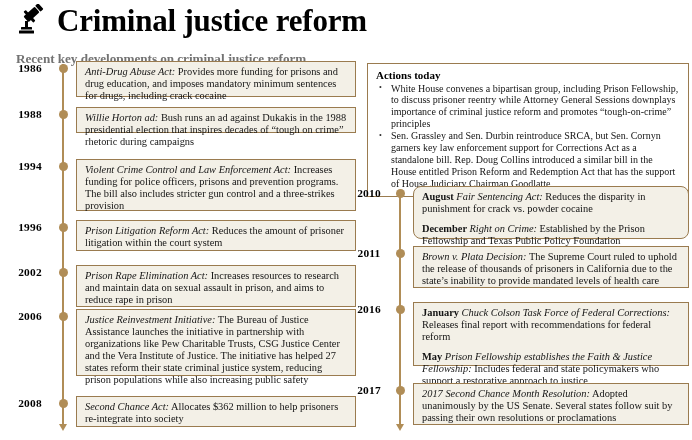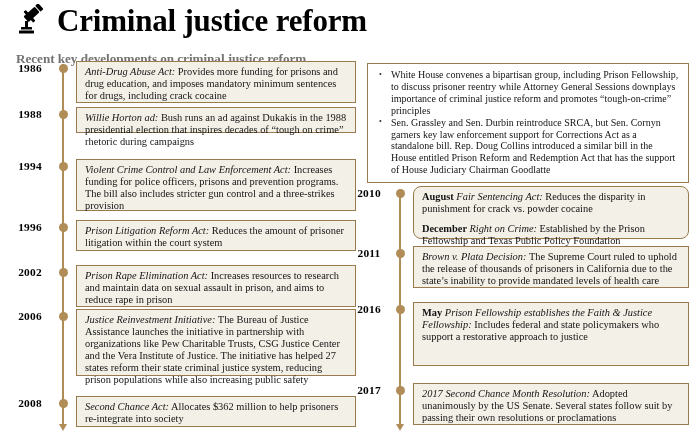--- a/index.html
+++ b/index.html
@@ -169,30 +169,31 @@
   </div>
 
   <div class="subtitle">Recent key developments on criminal justice reform</div>
 
   <div class="axis axis-left"></div>
   <div class="arrow-head arrow-left"></div>
   <div class="axis axis-right"></div>
   <div class="arrow-head arrow-right"></div>
 
   <div class="actions">
+    <div class="actions-title">Actions today</div>
     <ul class="bullets" id="actions-list">
         <li>White House convenes a bipartisan group, including Prison Fellowship, to discuss prisoner reentry while Attorney General Sessions downplays importance of criminal justice reform and promotes “tough-on-crime” principles</li>
         <li>Sen. Grassley and Sen. Durbin reintroduce SRCA, but Sen. Cornyn garners key law enforcement support for Corrections Act as a standalone bill. Rep. Doug Collins introduced a similar bill in the House entitled Prison Reform and Redemption Act that has the support of House Judiciary Chairman Goodlatte</li>
       </ul>
   </div>
 
   <div id="left-entries">
       <div class="year" style="top: 62px; left: 8px; width: 44px;">1986</div>
       <div class="dot" style="top: 64px; left: 59px;"></div>
-      <div class="box" style="top: 61px; left: 76px; width: 280px; height: 42px;">
+      <div class="box" style="top: 61px; left: 76px; width: 280px; height: 36px;">
         <p><span class="ttl">Anti-Drug Abuse Act:</span><span> Provides more funding for prisons and drug education, and imposes mandatory minimum sentences for drugs, including crack cocaine</span></p>
       </div>
       <div class="year" style="top: 108px; left: 8px; width: 44px;">1988</div>
       <div class="dot" style="top: 110px; left: 59px;"></div>
       <div class="box" style="top: 107px; left: 76px; width: 280px; height: 26px;">
         <p><span class="ttl">Willie Horton ad:</span><span> Bush runs an ad against Dukakis in the 1988 presidential election that inspires decades of “tough on crime” rhetoric during campaigns</span></p>
       </div>
       <div class="year" style="top: 160px; left: 8px; width: 44px;">1994</div>
       <div class="dot" style="top: 162px; left: 59px;"></div>
       <div class="box" style="top: 159px; left: 76px; width: 280px; height: 52px;">
@@ -227,20 +228,21 @@
         <p><span class="lead">December </span><span class="ttl">Right on Crime:</span><span> Established by the Prison Fellowship and Texas Public Policy Foundation</span></p>
       </div>
       <div class="year" style="top: 247px; left: 347px; width: 44px;">2011</div>
       <div class="dot" style="top: 249px; left: 396px;"></div>
       <div class="box" style="top: 246px; left: 413px; width: 276px; height: 42px;">
         <p><span class="ttl">Brown v. Plata Decision:</span><span> The Supreme Court ruled to uphold the release of thousands of prisoners in California due to the state’s inability to provide mandated levels of health care</span></p>
       </div>
       <div class="year" style="top: 303px; left: 347px; width: 44px;">2016</div>
       <div class="dot" style="top: 305px; left: 396px;"></div>
       <div class="box" style="top: 302px; left: 413px; width: 276px; height: 64px;">
+        <p><span class="lead">January </span><span class="ttl">Chuck Colson Task Force of Federal Corrections:</span><span> Releases final report with recommendations for federal reform</span></p>
         <p><span class="lead">May </span><span class="ttl">Prison Fellowship establishes the Faith &amp; Justice Fellowship:</span><span> Includes federal and state policymakers who support a restorative approach to justice</span></p>
       </div>
       <div class="year" style="top: 384px; left: 347px; width: 44px;">2017</div>
       <div class="dot" style="top: 386px; left: 396px;"></div>
       <div class="box" style="top: 383px; left: 413px; width: 276px; height: 42px;">
         <p><span class="ttl">2017 Second Chance Month Resolution:</span><span> Adopted unanimously by the US Senate. Several states follow suit by passing their own resolutions or proclamations</span></p>
       </div>
     </div>
 
 </div>

